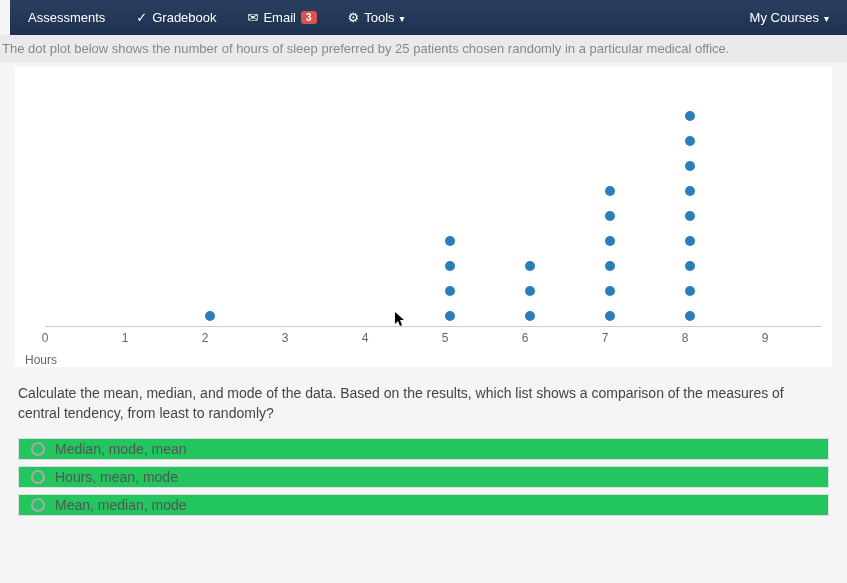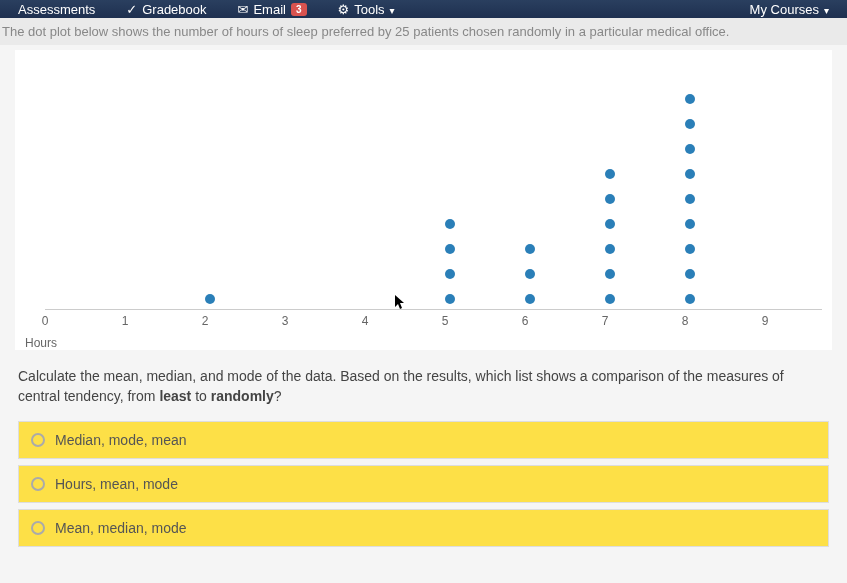--- a/index.html
+++ b/index.html
@@ -5,27 +5,28 @@
     * { margin: 0; padding: 0; box-sizing: border-box; }
     body {
       font-family: Arial, sans-serif;
       background: #f5f5f5;
       width: 847px;
       height: 583px;
       overflow: hidden;
     }
     .navbar {
       background: linear-gradient(to bottom, #2a3f5f, #1e3050);
-      height: 18px;
+      height: 35px;
       display: flex;
       align-items: center;
       padding: 8px 10px;
       color: #fff;
       font-size: 13px;
       gap: 15px;
+      margin-left: 10px;
     }
     .nav-item {
       display: flex;
       align-items: center;
       gap: 5px;
       cursor: pointer;
       padding: 5px 8px;
     }
     .nav-spacer { flex: 1; }
     .badge {
@@ -95,35 +96,35 @@
     .question-area {
       padding: 12px 18px;
       font-size: 14px;
       color: #444;
     }
     .question-text { margin-bottom: 15px; line-height: 1.4; }
     .option-row {
       display: flex;
       align-items: center;
       gap: 10px;
-      background: #fde047;
+      background: #22c55e;
       border: 1px solid #ddd;
-      padding: 10px 12px;
+      padding: 2px 12px;
       margin-bottom: 6px;
       cursor: pointer;
     }
     .radio {
       width: 14px;
       height: 14px;
       border: 2px solid #aaa;
       border-radius: 50%;
       flex-shrink: 0;
     }
     .option-label { font-size: 14px; color: #555; }
-    .bold { font-weight: bold; }
+    .bold { font-weight: normal; }
     .cursor {
       position: absolute;
       width: 12px;
       height: 16px;
       pointer-events: none;
     }
   </style>
 </head>
 <body>
 

